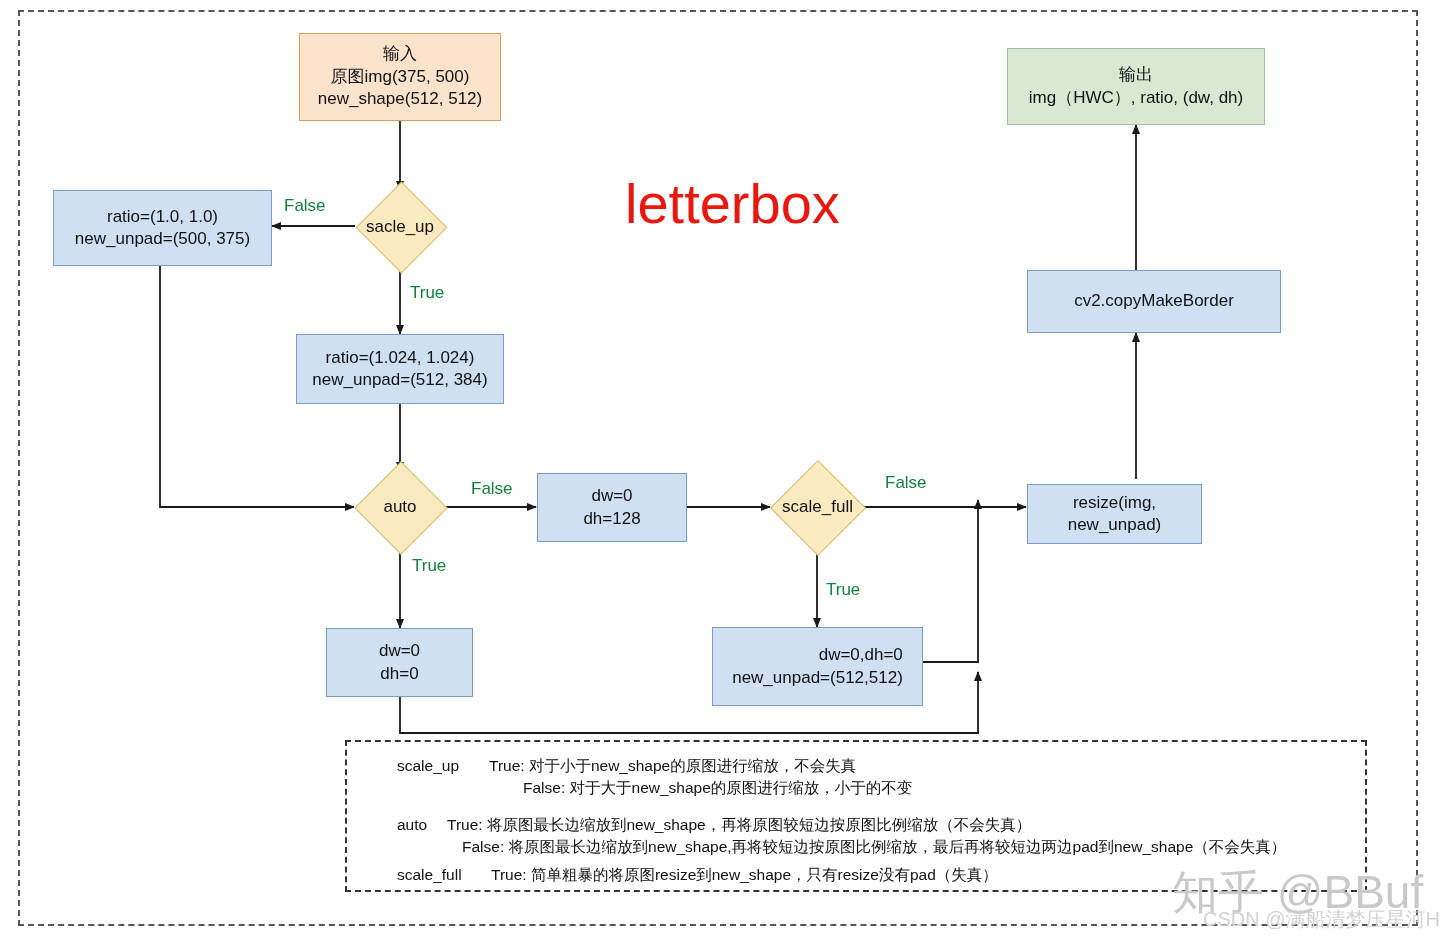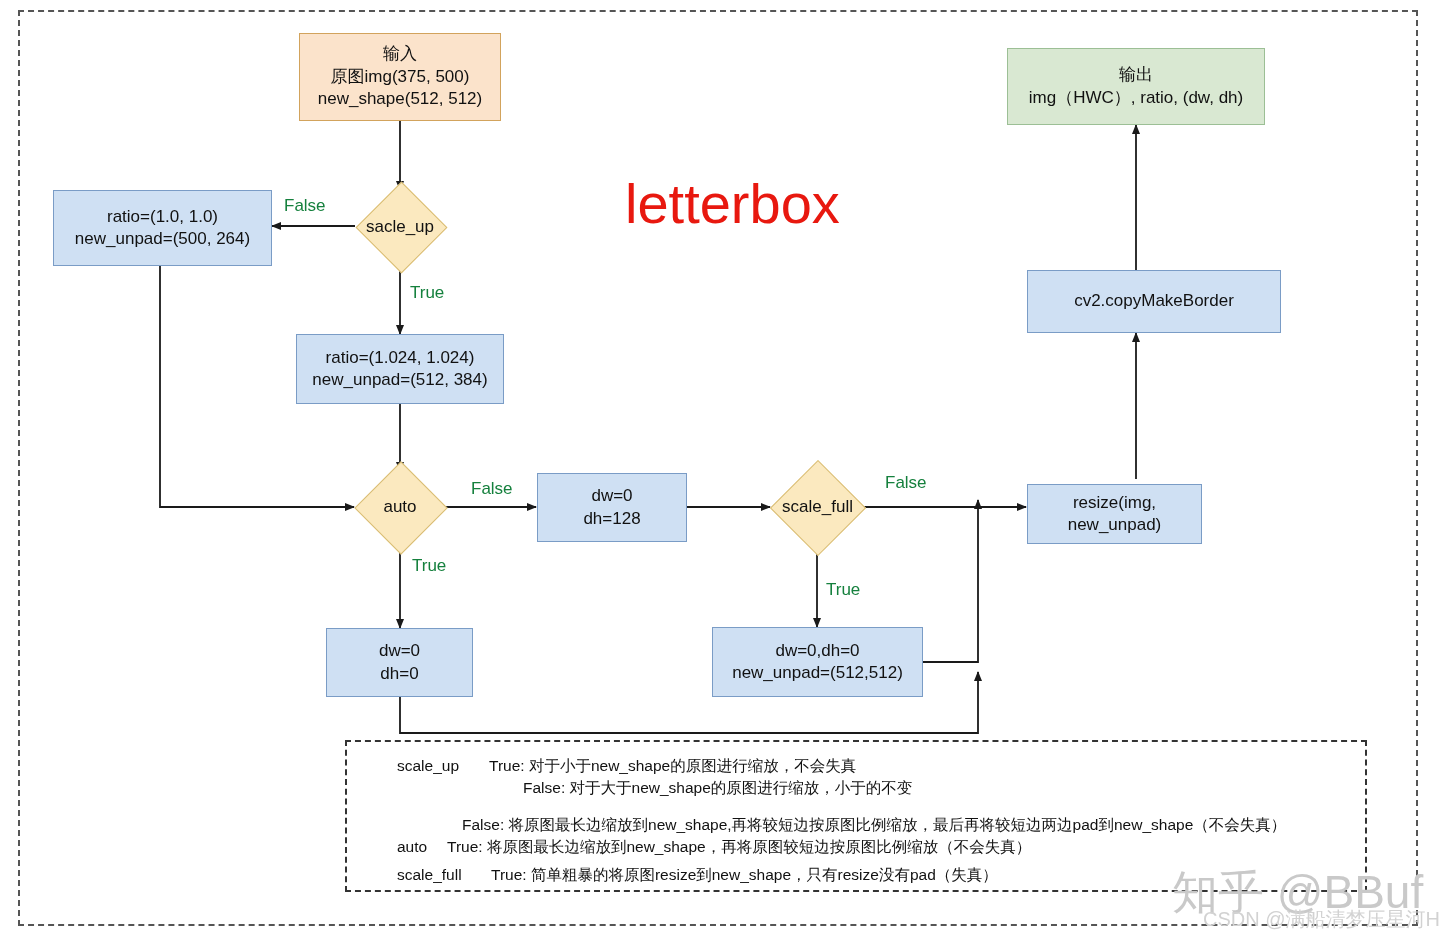--- a/index.html
+++ b/index.html
@@ -94,32 +94,32 @@
   <div class="title" style="left:625px;top:176px;">letterbox</div>
 
   <div class="node box-in" style="left:299px;top:33px;width:202px;height:88px;">输入
 原图img(375, 500)
 new_shape(512, 512)</div>
 
   <div class="node box-out" style="left:1007px;top:48px;width:258px;height:77px;">输出
 img（HWC）, ratio, (dw, dh)</div>
 
   <div class="node box" style="left:53px;top:190px;width:219px;height:76px;">ratio=(1.0, 1.0)
-new_unpad=(500, 264)</div>
+new_unpad=(500, 375)</div>
 
   <div class="node box" style="left:296px;top:334px;width:208px;height:70px;">ratio=(1.024, 1.024)
 new_unpad=(512, 384)</div>
 
   <div class="node box" style="left:537px;top:473px;width:150px;height:69px;">dw=0
 dh=128</div>
 
   <div class="node box" style="left:326px;top:628px;width:147px;height:69px;">dw=0
 dh=0</div>
 
-  <div class="node box" style="left:712px;top:627px;width:211px;height:70px;">dw=0,dh=0
+  <div class="node box" style="left:712px;top:627px;width:211px;height:79px;text-align:right;">dw=0,dh=0
 new_unpad=(512,512)</div>
 
   <div class="node box" style="left:1027px;top:484px;width:175px;height:60px;">resize(img, new_unpad)</div>
 
   <div class="node box" style="left:1027px;top:270px;width:254px;height:63px;">cv2.copyMakeBorder</div>
 
   <div class="diamond-wrap" style="left:355px;top:191px;width:90px;height:71px;">
     <div class="diamond" style="position:absolute;left:14px;top:4px;width:63px;height:63px;"></div>
     <div class="diamond-label">sacle_up</div>
   </div>
@@ -144,24 +144,24 @@
   <div class="legend" style="left:345px;top:740px;width:1022px;height:152px;">
 
     <div class="legend-block" style="left:50px;top:13px;">
       <span class="legend-row">
         <span class="lg-key" style="width:78px;">scale_up</span><span style="display:inline-block;width:14px;"></span><span>True: 对于小于new_shape的原图进行缩放，不会失真</span>
       </span>
       <span class="legend-row" style="padding-left:126px;">False: 对于大于new_shape的原图进行缩放，小于的不变</span>
     </div>
 
     <div class="legend-block" style="left:50px;top:72px;">
-      <span class="legend-row" style="padding-left:65px;">False: 将原图最长边缩放到new_shape,再将较短边按原图比例缩放，最后再将较短边两边pad到new_shape（不会失真）</span>
       <span class="legend-row">
         <span class="lg-key" style="width:40px;">auto</span><span style="display:inline-block;width:10px;"></span><span>True: 将原图最长边缩放到new_shape，再将原图较短边按原图比例缩放（不会失真）</span>
       </span>
+      <span class="legend-row" style="padding-left:65px;">False: 将原图最长边缩放到new_shape,再将较短边按原图比例缩放，最后再将较短边两边pad到new_shape（不会失真）</span>
     </div>
 
     <div class="legend-block" style="left:50px;top:122px;">
       <span class="legend-row">
         <span class="lg-key" style="width:78px;">scale_full</span><span style="display:inline-block;width:16px;"></span><span>True: 简单粗暴的将原图resize到new_shape，只有resize没有pad（失真）</span>
       </span>
     </div>
   </div>
 
   <div class="wm wm1" style="left:1172px;top:862px;">知乎 @BBuf</div>

